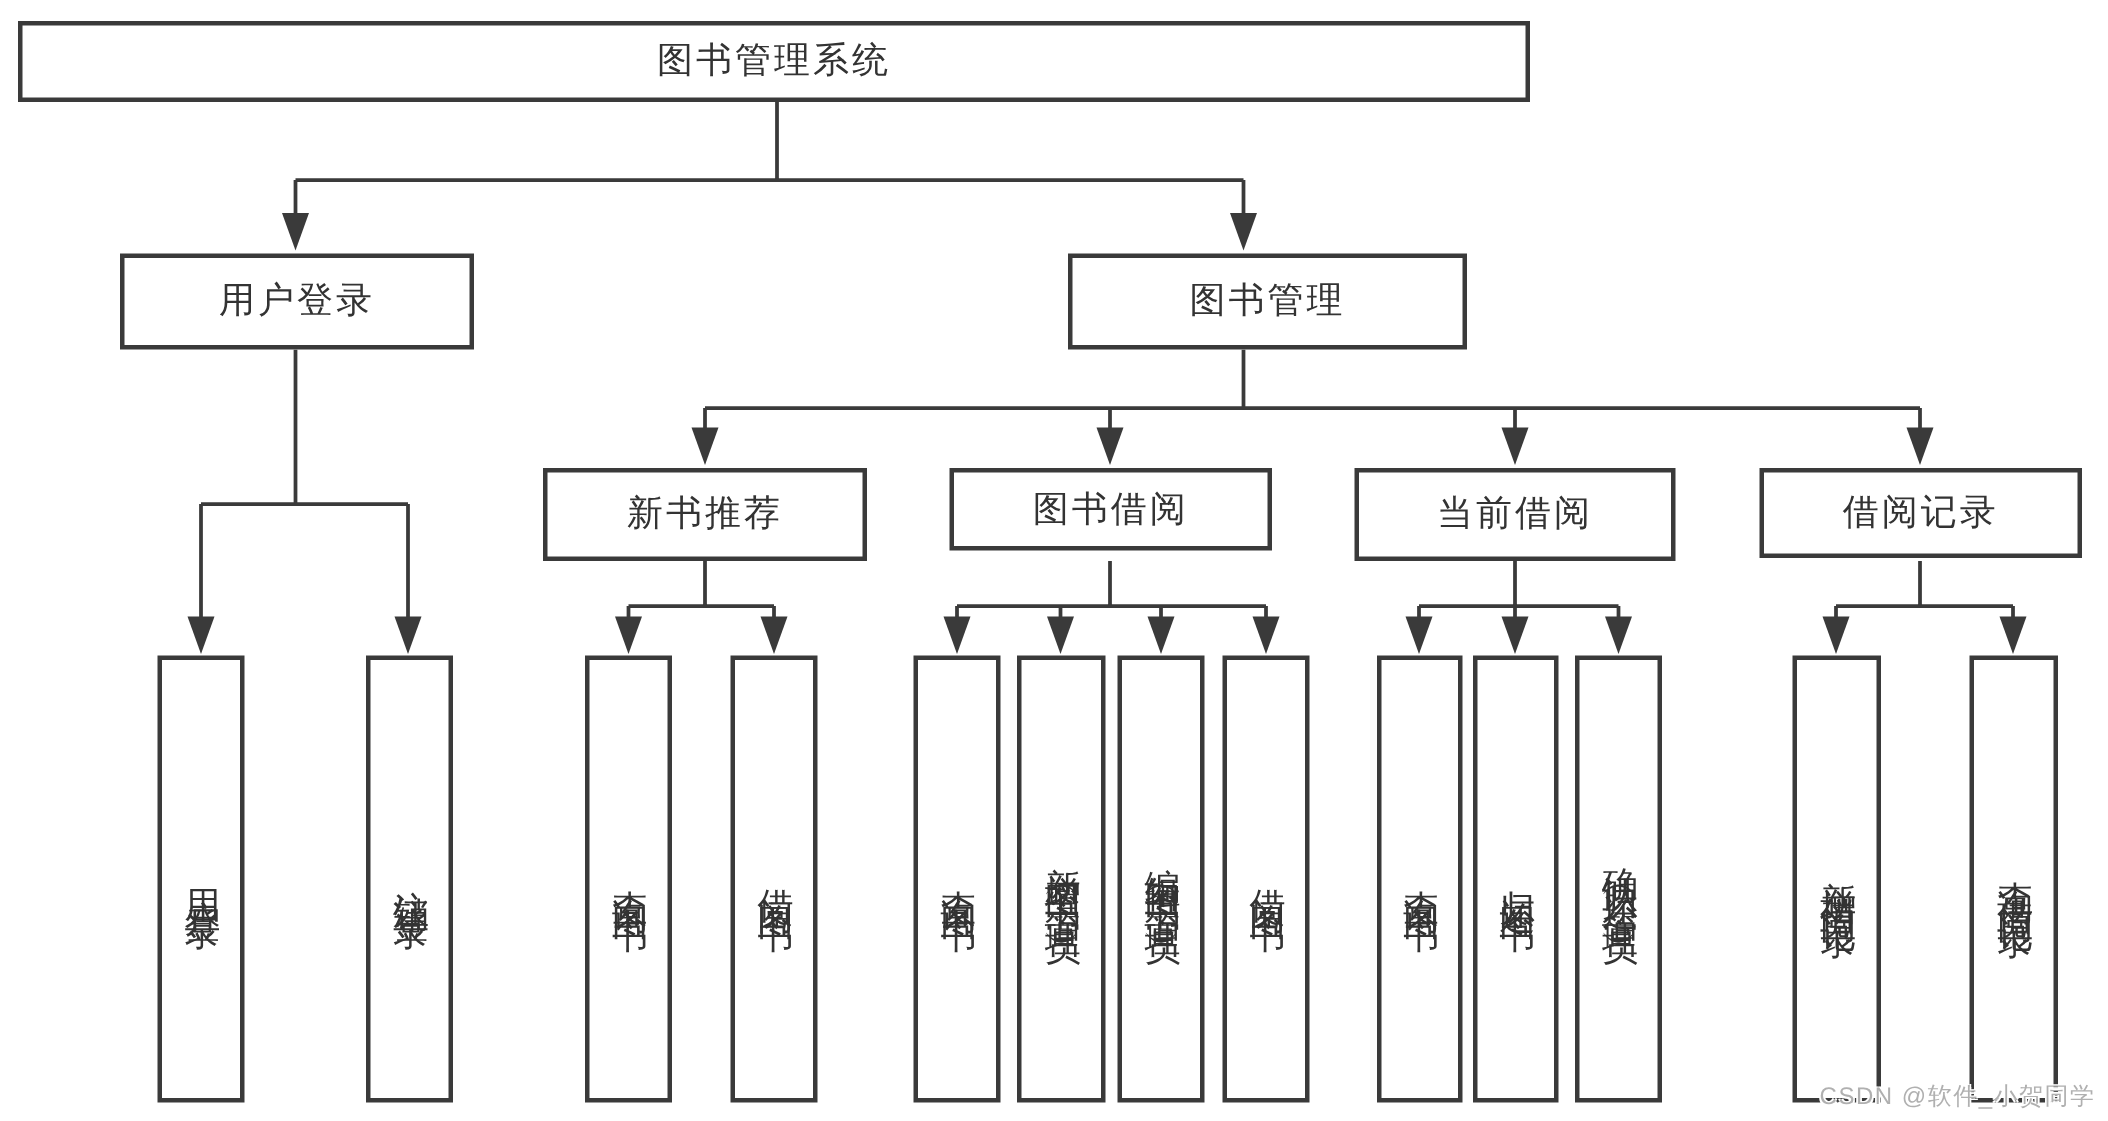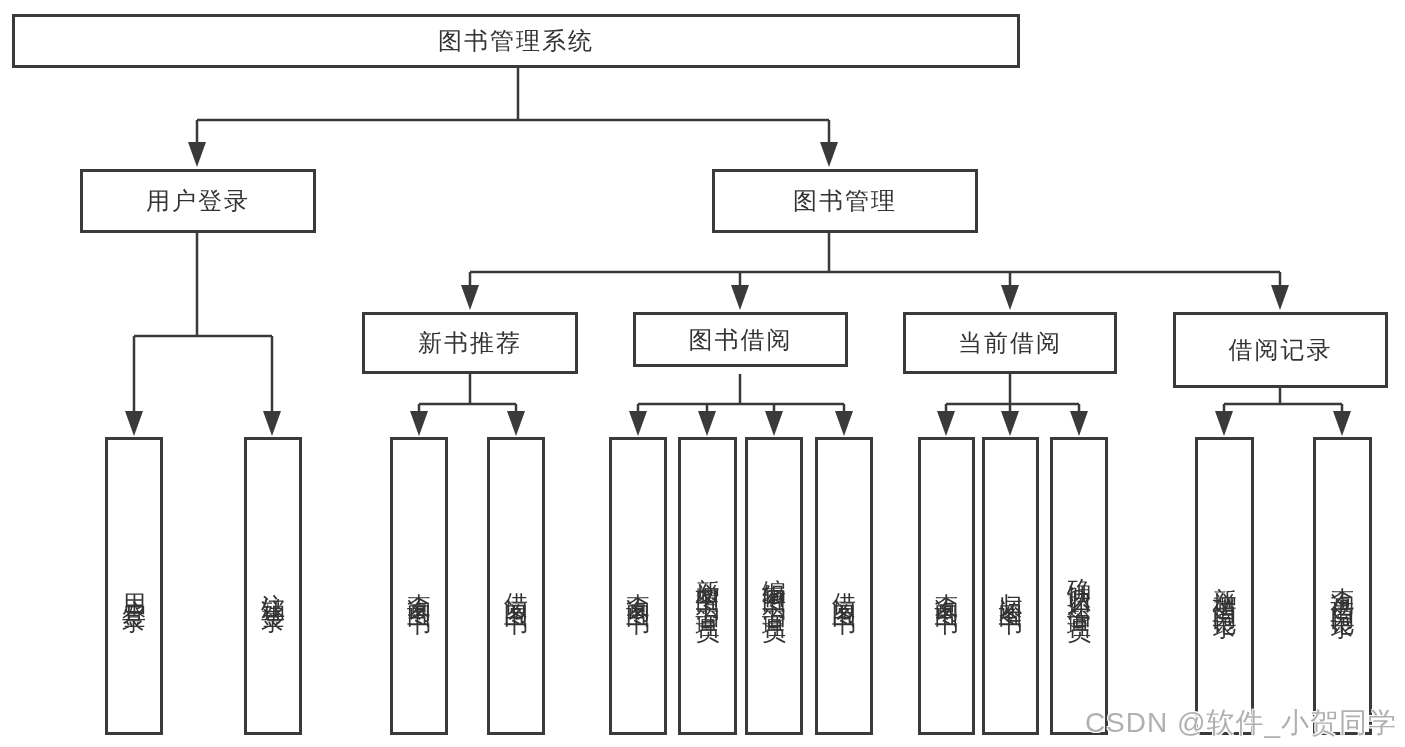--- a/index.html
+++ b/index.html
@@ -35,40 +35,40 @@
     letter-spacing: 6px;
     text-align: center;
   }
   
   #n-root        { left: 12px;   top: 14px;  width: 1008px; height: 54px; }
   #n-user-login  { left: 80px;   top: 169px; width: 236px;  height: 64px; }
   #n-book-mgmt   { left: 712px;  top: 169px; width: 266px;  height: 64px; }
   #n-new-book    { left: 362px;  top: 312px; width: 216px;  height: 62px; }
   #n-book-borrow { left: 633px;  top: 312px; width: 215px;  height: 55px; }
   #n-current     { left: 903px;  top: 312px; width: 214px;  height: 62px; }
-  #n-records     { left: 1173px; top: 312px; width: 215px;  height: 76px; }
+  #n-records     { left: 1173px; top: 312px; width: 215px;  height: 60px; }
   .leaf { top: 437px; width: 58px; height: 298px; }
   #l-user-login      { left: 105px; }
   #l-logout          { left: 244px; }
   #l-query-1         { left: 390px; }
   #l-borrow-1        { left: 487px; }
   #l-query-2         { left: 609px; }
   #l-add-book        { left: 678px; width: 59px; }
   #l-edit-book       { left: 745px; }
   #l-borrow-2        { left: 815px; }
   #l-query-3         { left: 918px; width: 57px; }
   #l-return-book     { left: 982px; width: 57px; }
   #l-confirm-return  { left: 1050px; }
   #l-add-record      { left: 1195px; width: 59px; }
   #l-query-record    { left: 1313px; width: 59px; }
   #watermark {
     position: absolute;
     right: 8px;
     bottom: 5px;
-    font-size: 28px;
+    font-size: 16px;
     color: #b0b0b0;
     letter-spacing: 1px;
     text-shadow: -1px -1px 0 #fff, 1px -1px 0 #fff, -1px 1px 0 #fff, 1px 1px 0 #fff;
     z-index: 5;
     white-space: nowrap;
   }
 </style>
 </head>
 <body>
 

